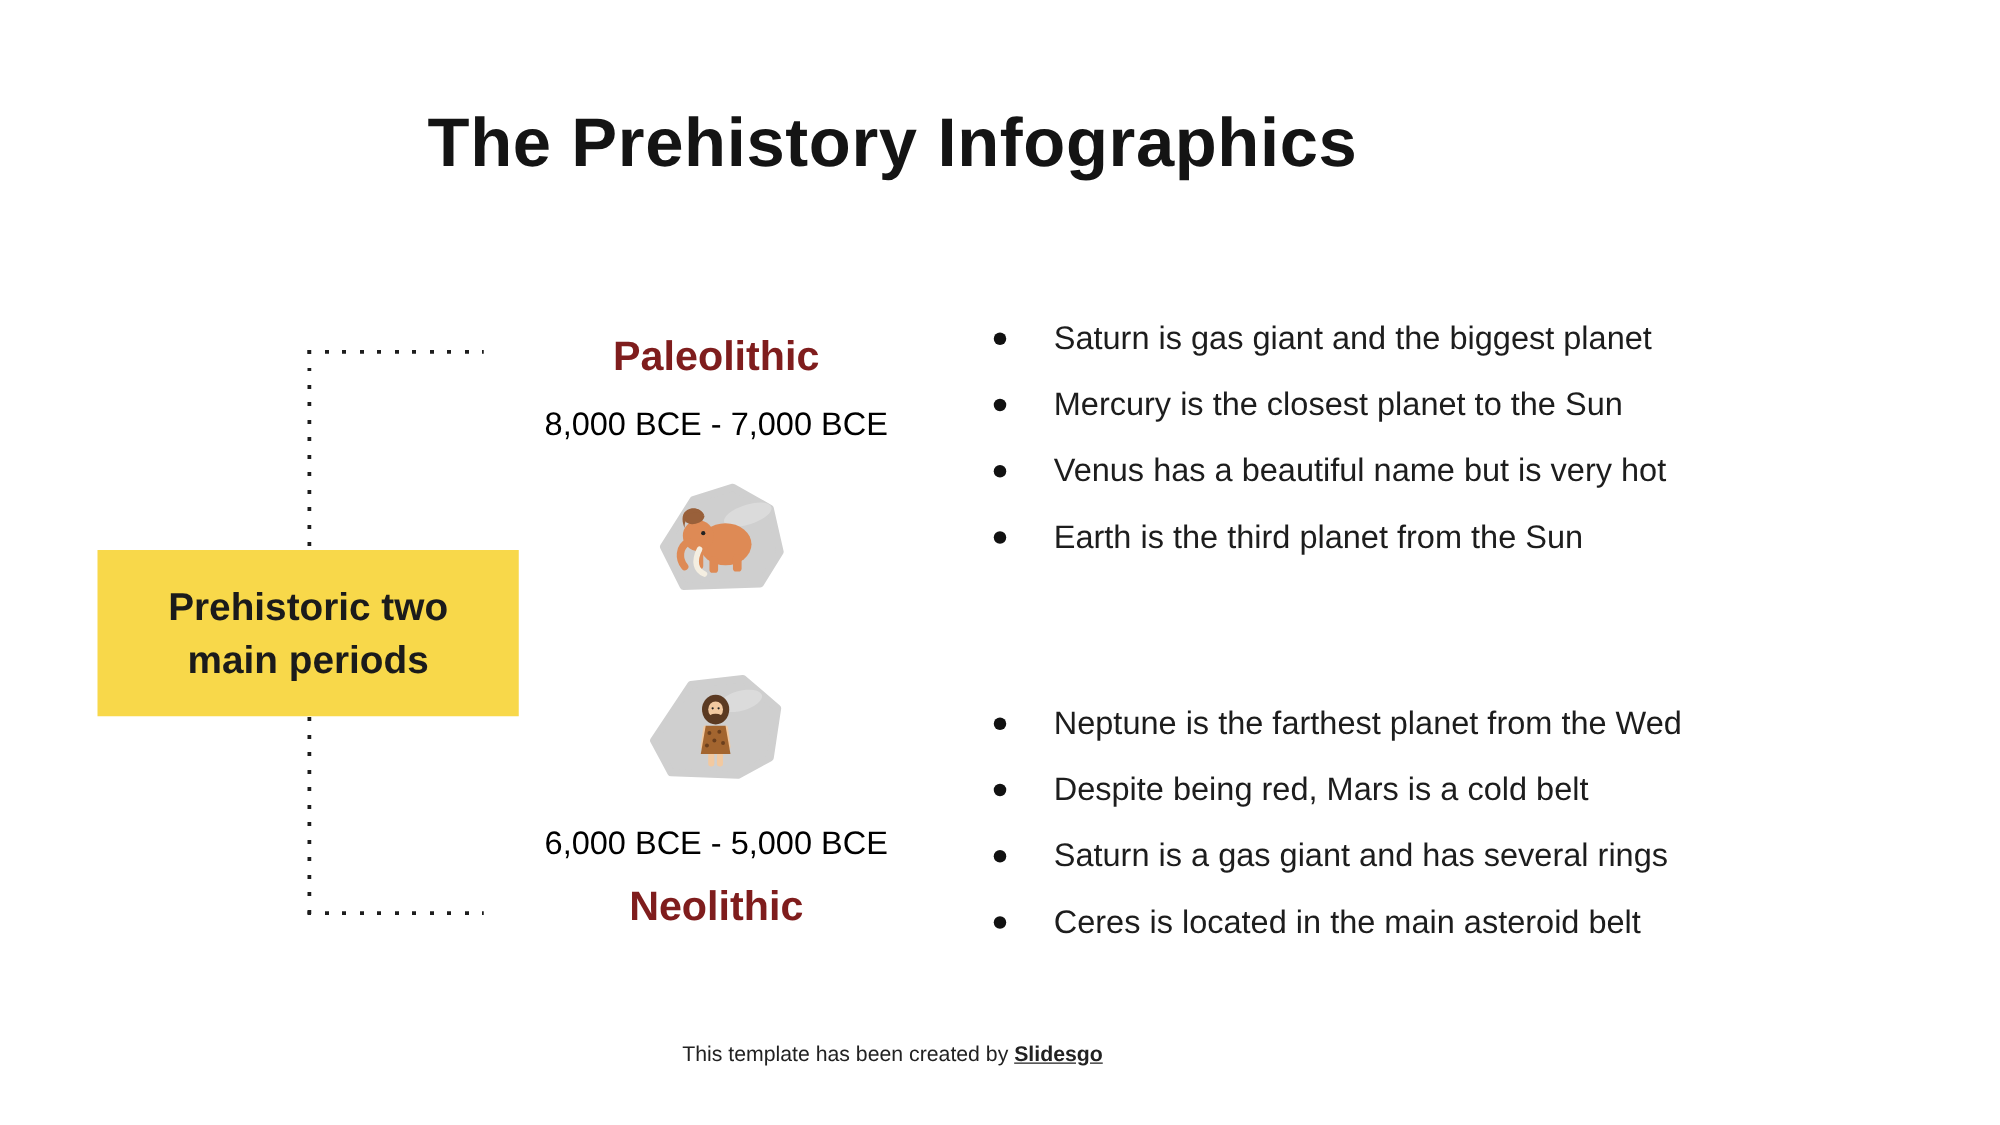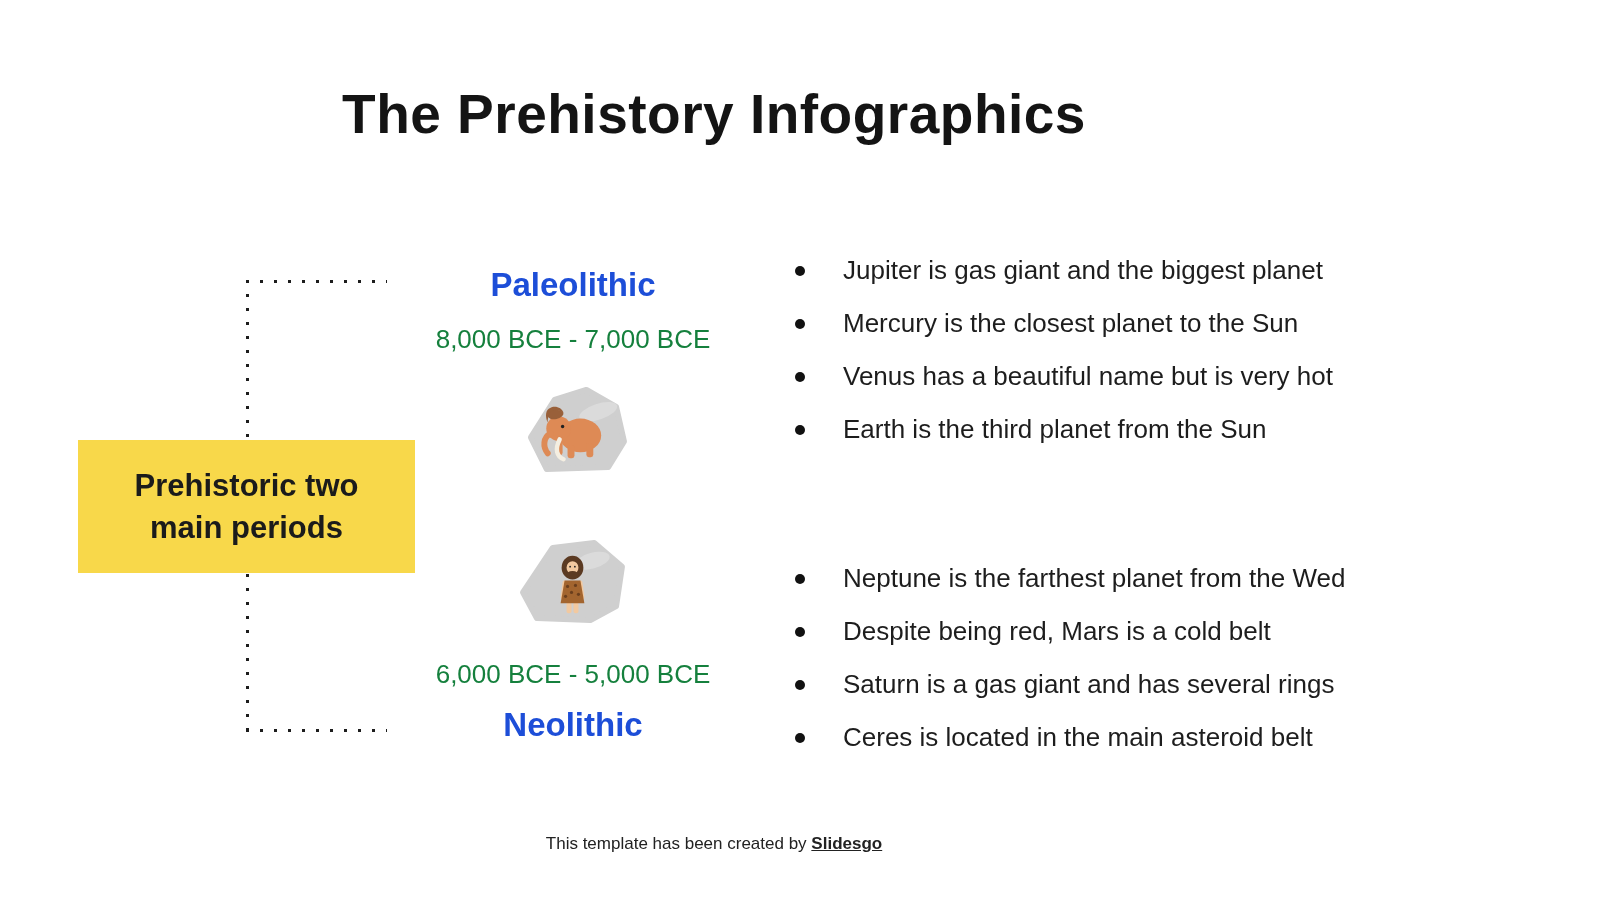--- a/index.html
+++ b/index.html
@@ -23,23 +23,23 @@
   .b-bottom{
     position:absolute;left:246px;top:729px;width:141px;height:3px;z-index:1;
     background:repeating-linear-gradient(to right,#1d1d1d 0 3px,transparent 3px 14px);
   }
   .side-label{
     position:absolute;left:78px;top:440px;width:337px;height:133px;z-index:2;
     background:#F8D84A;display:flex;align-items:center;justify-content:center;
     text-align:center;font-size:31px;font-weight:bold;line-height:1.35;
     padding:0 22px;box-sizing:border-box;color:#1b1b1b;
   }
-  .period-name{position:absolute;left:373px;width:400px;text-align:center;font-size:33px;font-weight:bold;color:#1d4ed8;}
+  .period-name{position:absolute;left:373px;width:400px;text-align:center;font-size:33px;font-weight:bold;color:#7f1d1d;}
   .p1{top:266px}.p2{top:706px}
-  .period-range{position:absolute;left:373px;width:400px;text-align:center;font-size:26px;color:#15803d;}
+  .period-range{position:absolute;left:373px;width:400px;text-align:center;font-size:26px;color:#000000;}
   .r1{top:324px}.r2{top:659px}
   .icon{position:absolute;left:512px;width:121px;height:99px;}
   .icon-1{top:380px}.icon-2{top:531px}
   .facts{position:absolute;left:795px;margin:0;padding:0;list-style:none;}
   .facts-1{top:244px}.facts-2{top:552px}
   .facts li{display:flex;align-items:center;height:53px;font-size:26px;white-space:nowrap;color:#1d1d1d;}
   .dot{width:10px;height:10px;border-radius:50%;background:#111;margin-right:38px;flex:none;}
   .footer{position:absolute;top:834px;left:0;width:100%;text-align:center;font-size:17px;color:#222;}
   .brand{font-weight:bold;text-decoration:underline;color:#222;cursor:pointer;}
 </style>
@@ -95,21 +95,21 @@
     <circle cx="57.6" cy="36" r="0.9" fill="#222222"></circle>
     <circle cx="62.4" cy="36" r="0.9" fill="#222222"></circle>
   </svg>
 
   <div class="period-range r2">6,000 BCE - 5,000 BCE</div>
   <div class="period-name p2">Neolithic</div>
 
   <ul class="facts facts-1">
     <li>
         <span class="dot"></span>
-        <span>Jupiter is gas giant and the biggest planet</span>
+        <span>Saturn is gas giant and the biggest planet</span>
       </li>
     <li>
         <span class="dot"></span>
         <span>Mercury is the closest planet to the Sun</span>
       </li>
     <li>
         <span class="dot"></span>
         <span>Venus has a beautiful name but is very hot</span>
       </li>
     <li>

